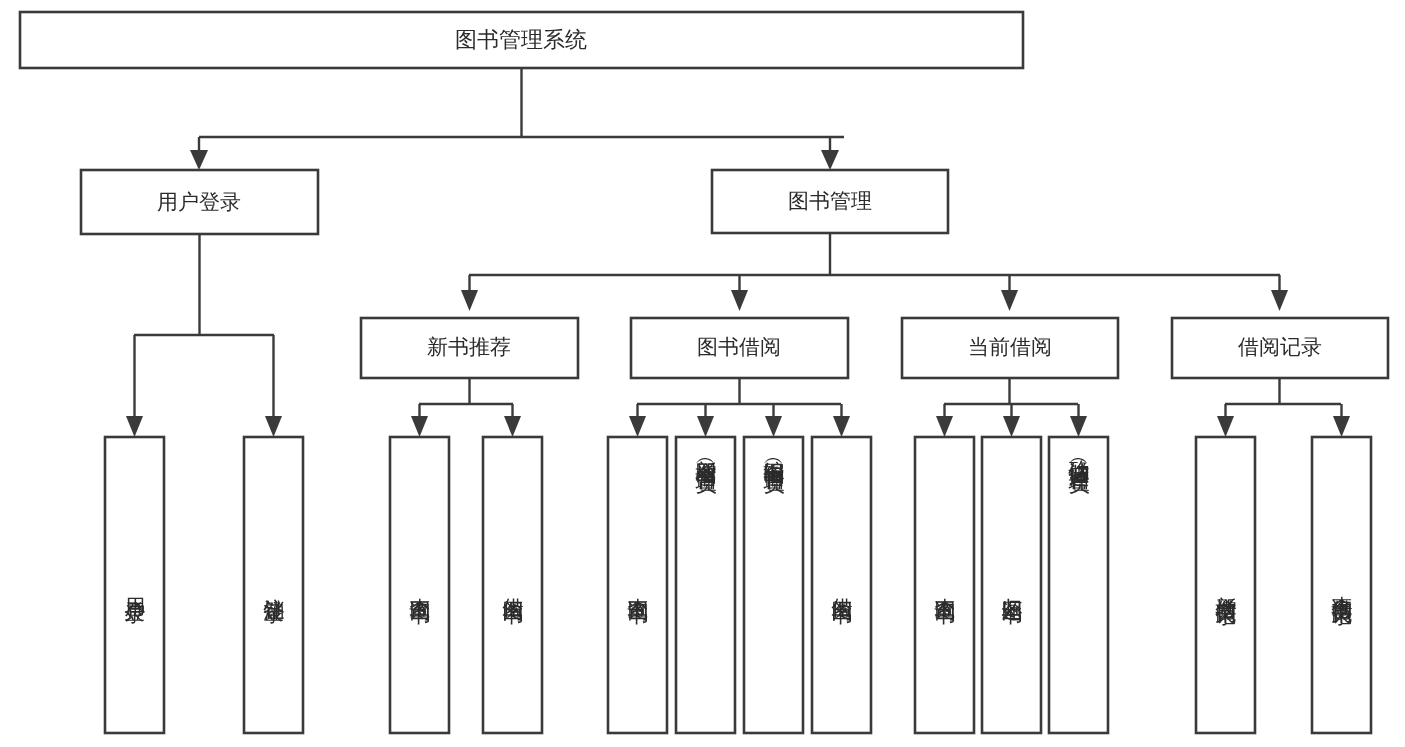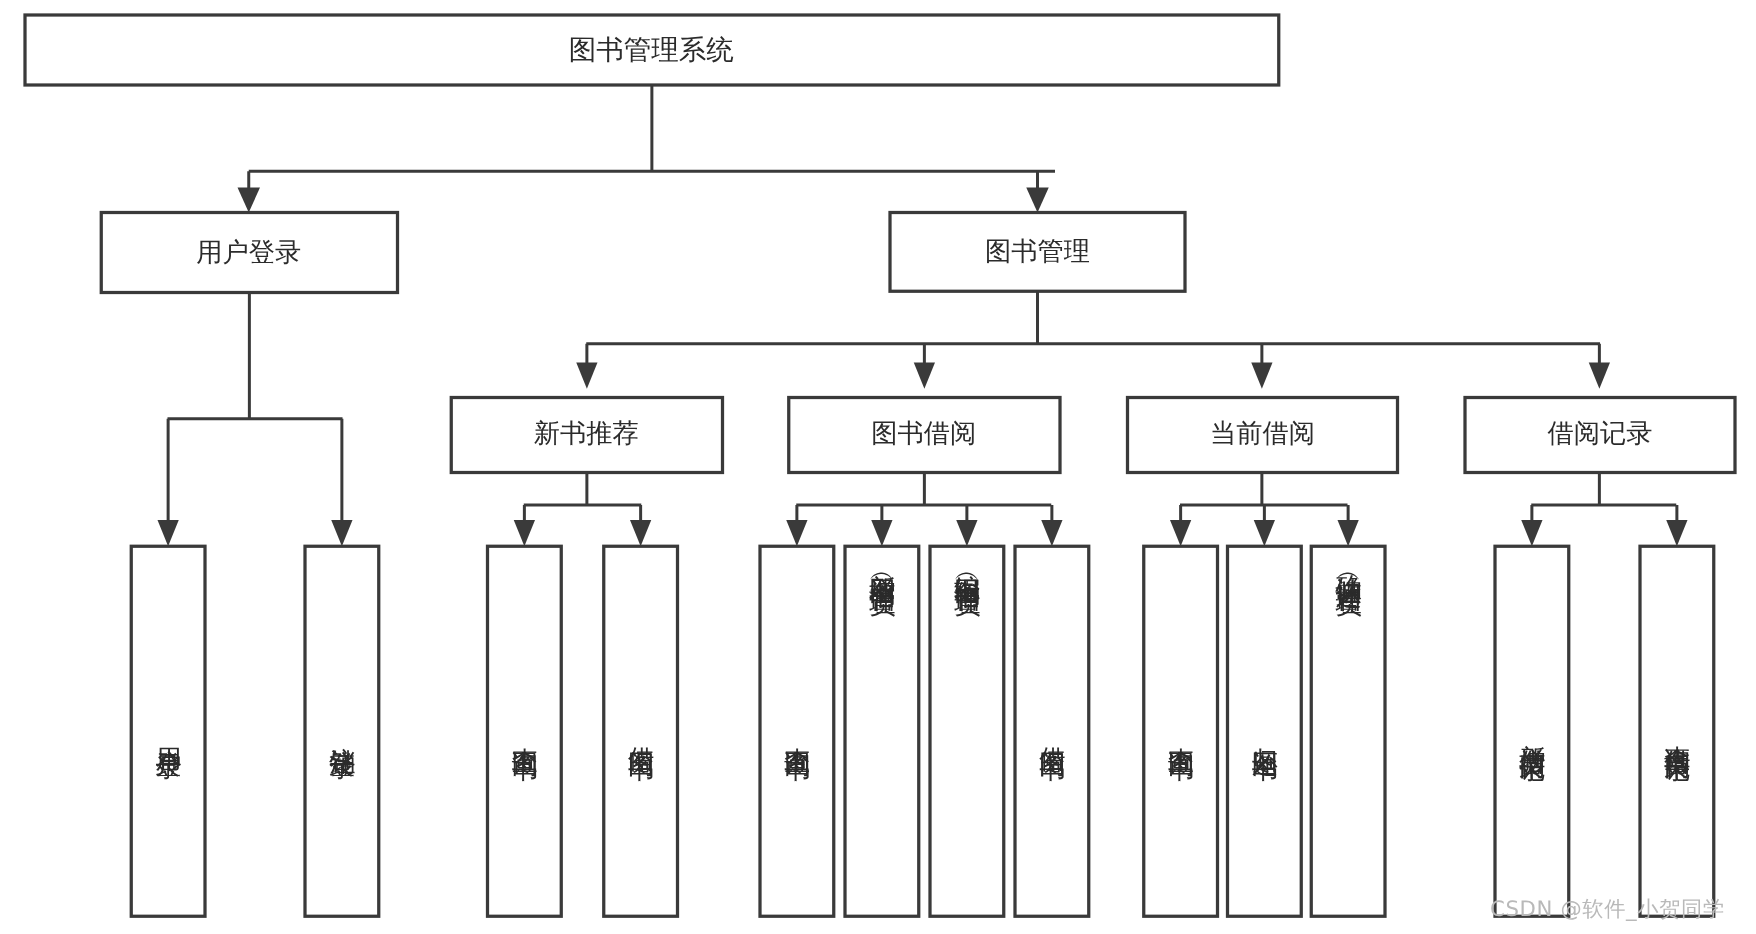--- a/index.html
+++ b/index.html
@@ -251,15 +251,14 @@
     <span class="leaf-label" style="padding-top:6px;">确认归还（管理员）</span>
   </div>
 
   <div class="leaf-label-wrap" style="left:1196px; top:437px; width:59px; height:296px;">
     <span class="leaf-label">新增借阅记录</span>
   </div>
   <div class="leaf-label-wrap" style="left:1312px; top:437px; width:59px; height:296px;">
     <span class="leaf-label">查询借阅记录</span>
   </div>
 
-  <div class="watermark" style="left:1192px; top:716px;">CSDN @软件_小贺同学</div>
 
 </div>
 
 </body></html>

